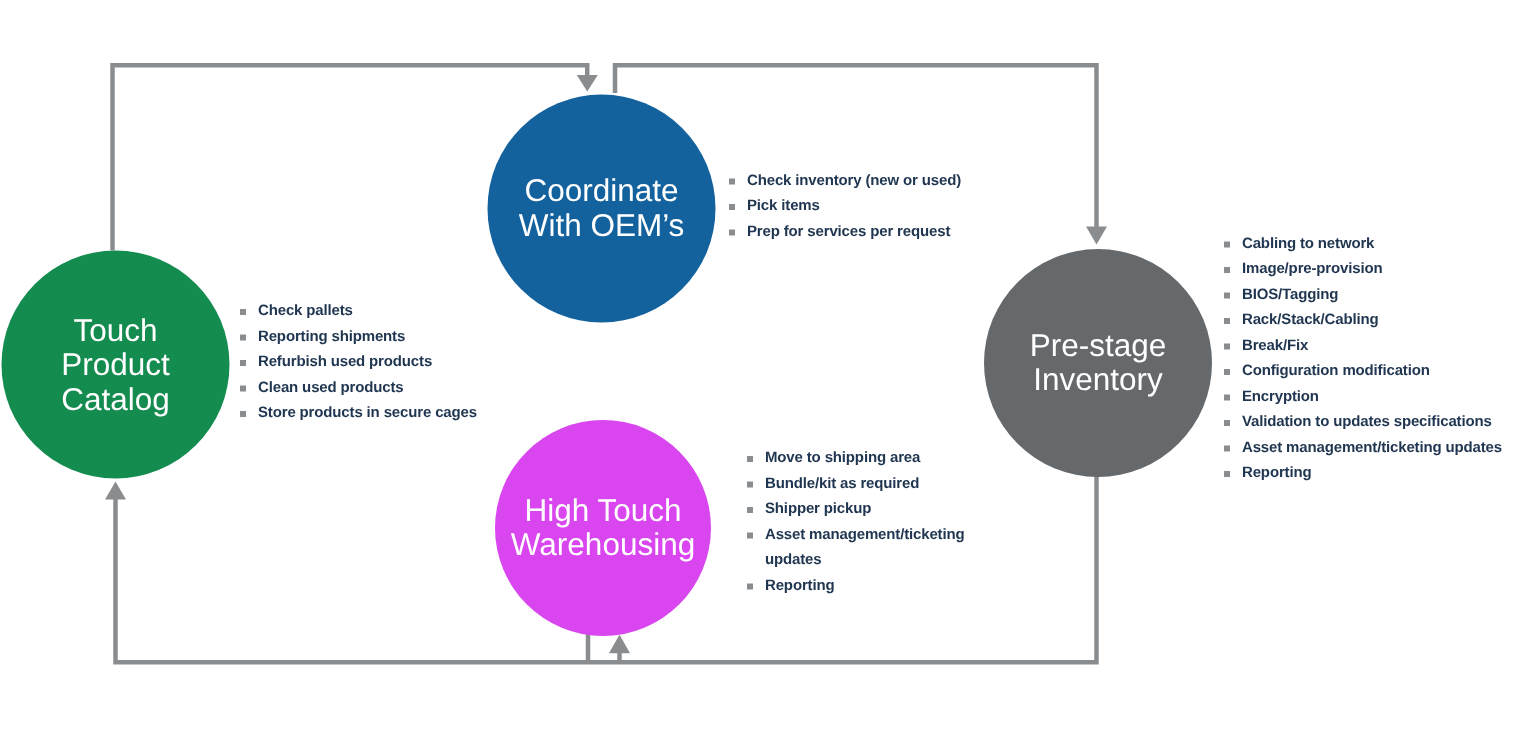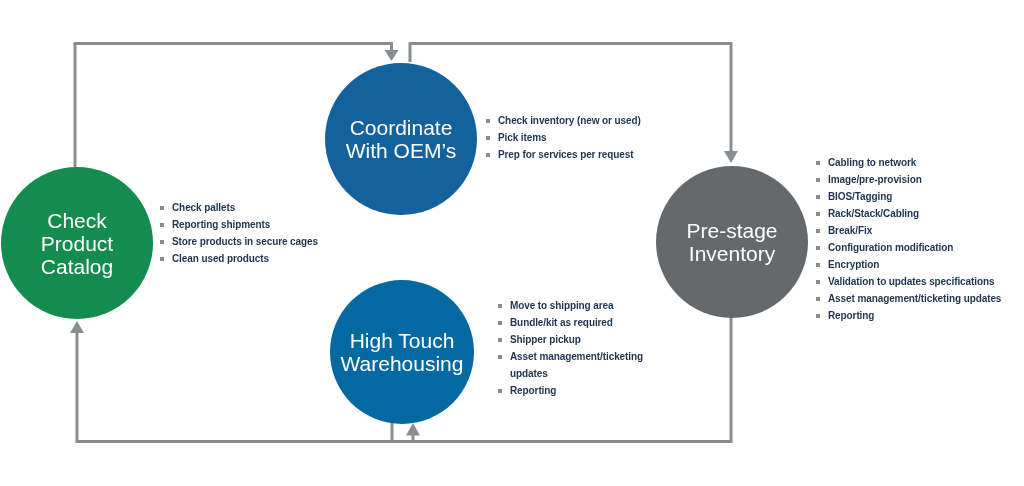--- a/index.html
+++ b/index.html
@@ -84,52 +84,53 @@
     <polygon class="arrowhead" points="70,333 84,333 77,321"></polygon>
 
     <path class="connector" d="M392 415 V441.5"></path>
 
     <path class="connector" d="M413 441.5 V435"></path>
     <polygon class="arrowhead" points="406,435.5 420,435.5 413,423"></polygon>
   </svg>
 
   <div class="node node-green" style="background-color: rgb(20, 140, 80);">
     <div>
-      <span>Check</span>
+      <span>Touch</span>
       <span>Product</span>
       <span>Catalog</span>
     </div>
   </div>
 
   <div class="node node-blue" style="background-color: rgb(19, 98, 158);">
     <div>
       <span>Coordinate</span>
       <span>With OEM’s</span>
     </div>
   </div>
 
-  <div class="node node-red" style="background-color: #0369a1;">
+  <div class="node node-red" style="background-color: #d946ef;">
     <div>
       <span>High Touch</span>
       <span>Warehousing</span>
     </div>
   </div>
 
   <div class="node node-gray" style="background-color: rgb(102, 105, 108);">
     <div>
       <span>Pre-stage</span>
       <span>Inventory</span>
     </div>
   </div>
 
   <ul class="bullets list-catalog">
     <li>Check pallets</li>
     <li>Reporting shipments</li>
+    <li>Refurbish used products</li>
+    <li>Clean used products</li>
     <li>Store products in secure cages</li>
-    <li>Clean used products</li>
   </ul>
 
   <ul class="bullets list-oem">
     <li>Check inventory (new or used)</li>
     <li>Pick items</li>
     <li>Prep for services per request</li>
   </ul>
 
   <ul class="bullets list-warehouse">
     <li>Move to shipping area</li>

